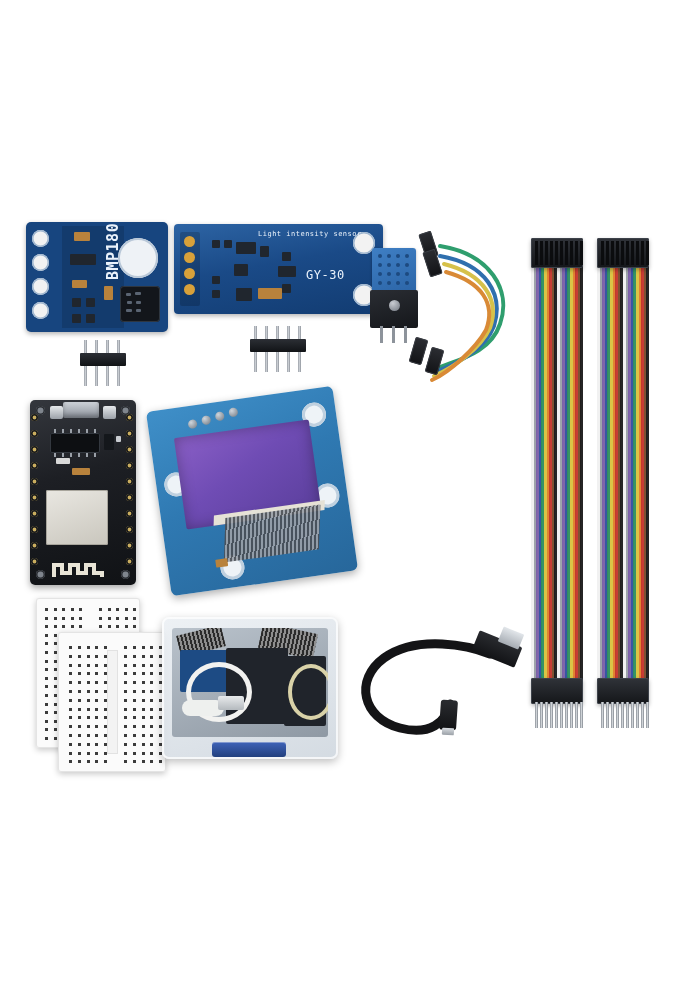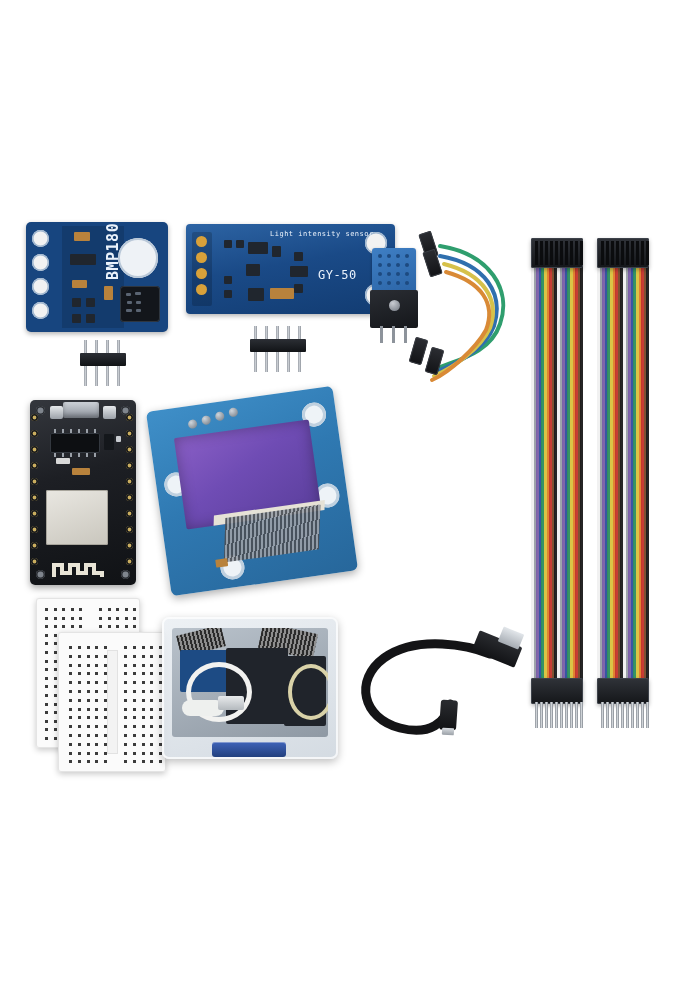--- a/index.html
+++ b/index.html
@@ -26,21 +26,21 @@
     box-shadow:0 2px 5px rgba(0,0,0,.30);}
   #bmp180 .darkstrip{position:absolute;left:36px;top:4px;width:62px;height:102px;
     background:rgba(0,0,0,.14);}
   #bmp180 .bigpad{position:absolute;right:10px;top:16px;width:40px;height:40px;
     border-radius:50%;background:#eef2f6;box-shadow:inset 0 0 0 2px #b9c8d8;}
   #bmp180 .chip{position:absolute;right:8px;bottom:10px;width:40px;height:36px;
     border-radius:4px;background:#13161b;box-shadow:inset 0 0 0 1px #2e3640;}
   #bmp180 .chip i{position:absolute;background:#5a6472;border-radius:1px;}
 
   
-  #gy30{left:186px;top:224px;width:209px;height:90px;}
+  #gy30{left:174px;top:224px;width:209px;height:90px;}
   #gy30 .body{position:absolute;inset:0;border-radius:4px;
     background:linear-gradient(170deg,#2d64a4 0%,#1a4a87 45%,#123c72 100%);
     box-shadow:0 2px 5px rgba(0,0,0,.30);}
   #gy30 .hdr{position:absolute;left:6px;top:8px;width:20px;height:74px;
     background:rgba(0,0,0,.18);border-radius:2px;}
 
   
   #dht11{left:370px;top:248px;width:52px;height:95px;}
   #dht11 .blue{position:absolute;left:2px;top:0;width:44px;height:46px;border-radius:3px;
     background:linear-gradient(160deg,#3f7fc4,#2b64a6);box-shadow:0 1px 3px rgba(0,0,0,.3);}
@@ -195,21 +195,21 @@
     <div class="smd" style="left:86px;top:22px;width:9px;height:11px"></div>
     <div class="smd" style="left:60px;top:40px;width:14px;height:12px"></div>
     <div class="smd" style="left:38px;top:52px;width:8px;height:8px"></div>
     <div class="smd" style="left:38px;top:66px;width:8px;height:8px"></div>
     <div class="smd" style="left:62px;top:64px;width:16px;height:13px"></div>
     <div class="smd tan" style="left:84px;top:64px;width:24px;height:11px"></div>
     <div class="smd" style="left:108px;top:28px;width:9px;height:9px"></div>
     <div class="smd" style="left:104px;top:42px;width:18px;height:11px"></div>
     <div class="smd" style="left:108px;top:60px;width:9px;height:9px"></div>
     <div class="silk" style="left:84px;top:6px;font-size:7px">Light intensity sensor</div>
-    <div class="silk" style="left:132px;top:44px;font-size:12px">GY-50</div>
+    <div class="silk" style="left:132px;top:44px;font-size:12px">GY-30</div>
   </div>
 
   <div class="item" id="dht11">
     <div class="blue">
       <div class="g" style="left:6px;top:6px"></div>
         <div class="g" style="left:15px;top:6px"></div>
       <div class="g" style="left:24px;top:6px"></div>
         <div class="g" style="left:33px;top:6px"></div>
       <div class="g" style="left:6px;top:15px"></div>
         <div class="g" style="left:15px;top:15px"></div>

